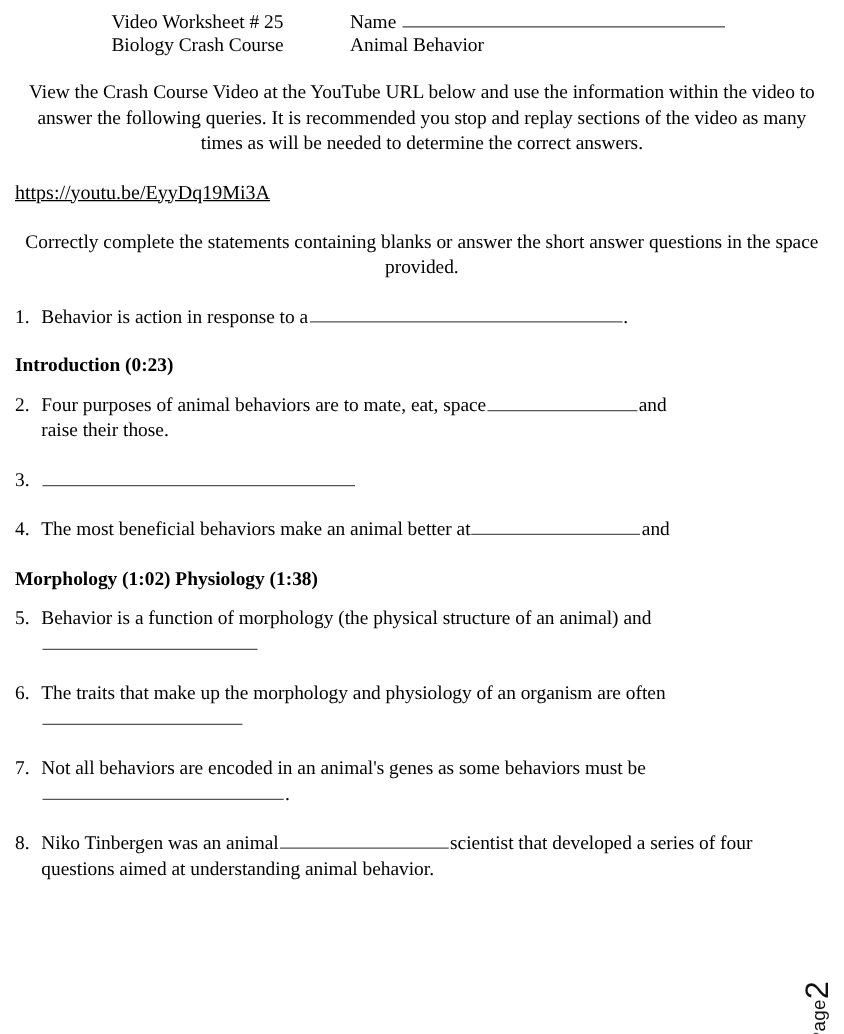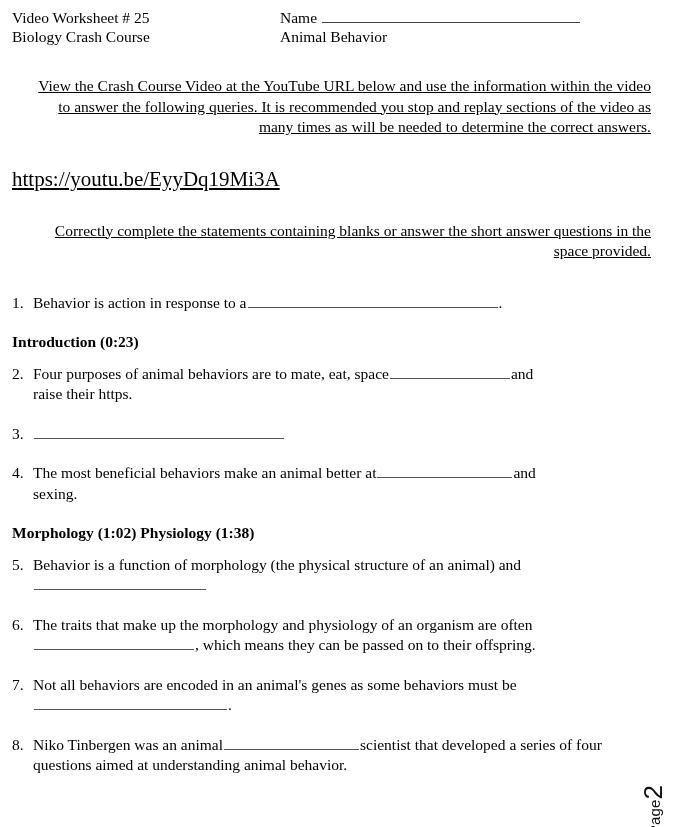--- a/index.html
+++ b/index.html
@@ -26,23 +26,24 @@
 
   
   .header {
     position: relative;
     height: 40px;
     font-size: 15.5px;
     line-height: 19px;
   }
   .hdr-left {
     position: absolute;
-    left: 0;
+    left: 16px;
     top: 0;
     width: 260px;
+    text-align: center;
   }
   .hdr-right {
     position: absolute;
     left: 268px;
     top: 0;
     width: 400px;
   }
   .hdr-row {
     white-space: nowrap;
     height: 19px;
@@ -53,30 +54,29 @@
     border-bottom: 1.3px solid #444;
     height: 13px;
     vertical-align: baseline;
     margin-left: 5px;
   }
 
   
   p.para {
     font-size: 15.5px;
     line-height: 20.5px;
-    margin: 12px;
-    text-align: right;
-    text-decoration: underline;
+    margin: 0;
+    text-align: center;
   }
   .gap-lg { height: 19px; }
   .gap-md { height: 16px; }
   .gap-sm { height: 11px; }
 
   .url {
-    font-size: 21px;
+    font-size: 16px;
     line-height: 20px;
     text-decoration: underline;
     color: #000;
   }
 
   
   .section-head {
     font-size: 15.5px;
     line-height: 20.5px;
     margin: 0;
@@ -171,49 +171,49 @@
     <span class="num">1.</span><span>Behavior is action in response to a</span><span class="blank w250"></span><span>.</span>
   </div>
 
   <div class="gap-lg"></div>
 
   <p class="section-head bold">Introduction (0:23)</p>
 
   <div class="gap-sm"></div>
 
   <div class="q">
-    <span class="num">2.</span><span>Four purposes of animal behaviors are to mate, eat, space</span><span class="blank w120"></span><span>and</span><span class="indent-line">raise their https.</span>
+    <span class="num">2.</span><span>Four purposes of animal behaviors are to mate, eat, space</span><span class="blank w120"></span><span>and</span><span class="indent-line">raise their those.</span>
   </div>
 
   <div class="gap-lg"></div>
 
   <div class="q">
     <span class="num">3.</span><span class="blank w250"></span>
   </div>
 
   <div class="gap-lg"></div>
 
   <div class="q">
-    <span class="num">4.</span><span>The most beneficial behaviors make an animal better at</span><span class="blank w135"></span><span>and</span><span class="indent-line">sexing.</span>
+    <span class="num">4.</span><span>The most beneficial behaviors make an animal better at</span><span class="blank w135"></span><span>and</span>
   </div>
 
   <div class="gap-lg"></div>
 
   <p class="section-head">Morphology (1:02) Physiology (1:38)</p>
 
   <div class="gap-sm"></div>
 
   <div class="q">
     <span class="num">5.</span><span>Behavior is a function of morphology (the physical structure of an animal) and</span><span class="indent-line"><span class="blank w172"></span> </span>
   </div>
 
   <div class="gap-lg"></div>
 
   <div class="q">
-    <span class="num">6.</span><span>The traits that make up the morphology and physiology of an organism are often</span><span class="indent-line"><span class="blank w160"></span><span>, which means they can be passed on to their offspring.</span></span>
+    <span class="num">6.</span><span>The traits that make up the morphology and physiology of an organism are often</span><span class="indent-line"><span class="blank w160"></span></span>
   </div>
 
   <div class="gap-lg"></div>
 
   <div class="q">
     <span class="num">7.</span><span>Not all behaviors are encoded in an animal's genes as some behaviors must be</span><span class="indent-line"><span class="blank w193"></span><span>.</span></span>
   </div>
 
   <div class="gap-lg"></div>
 

